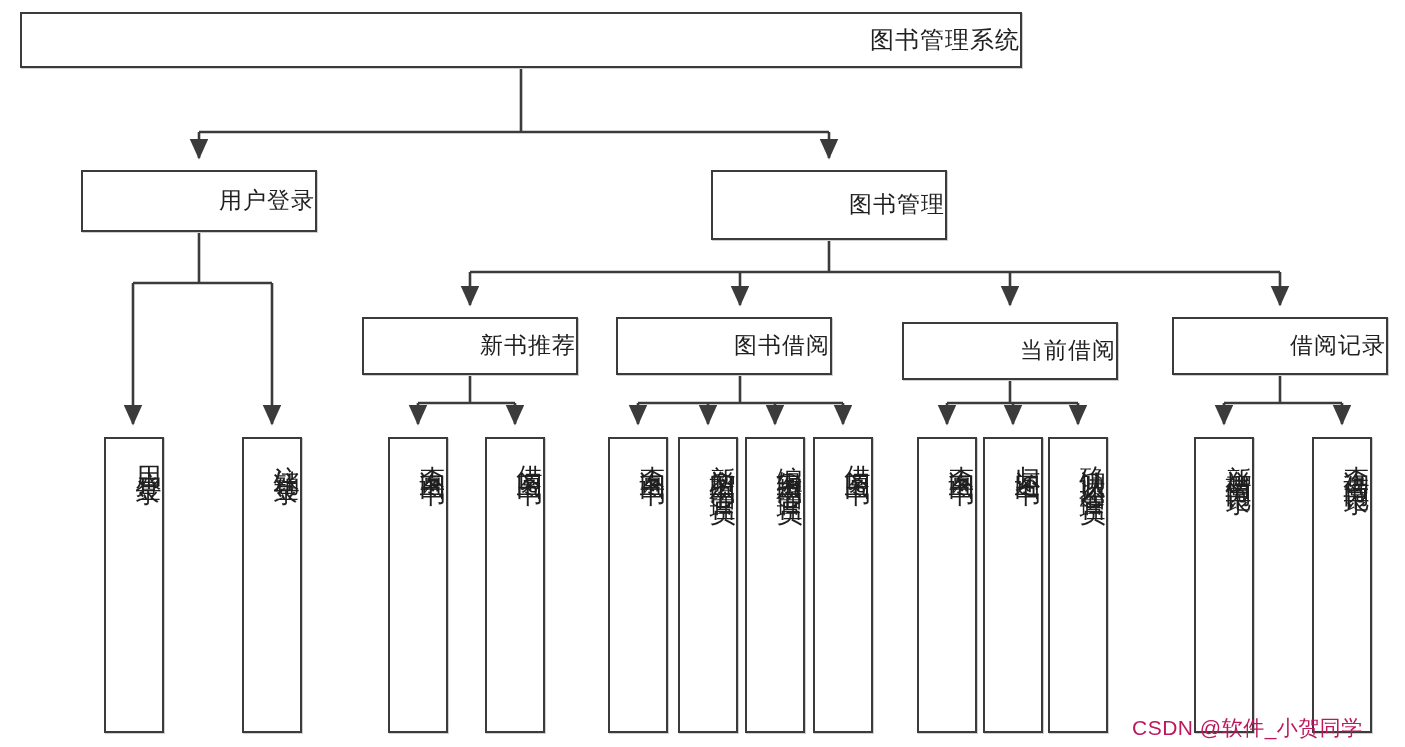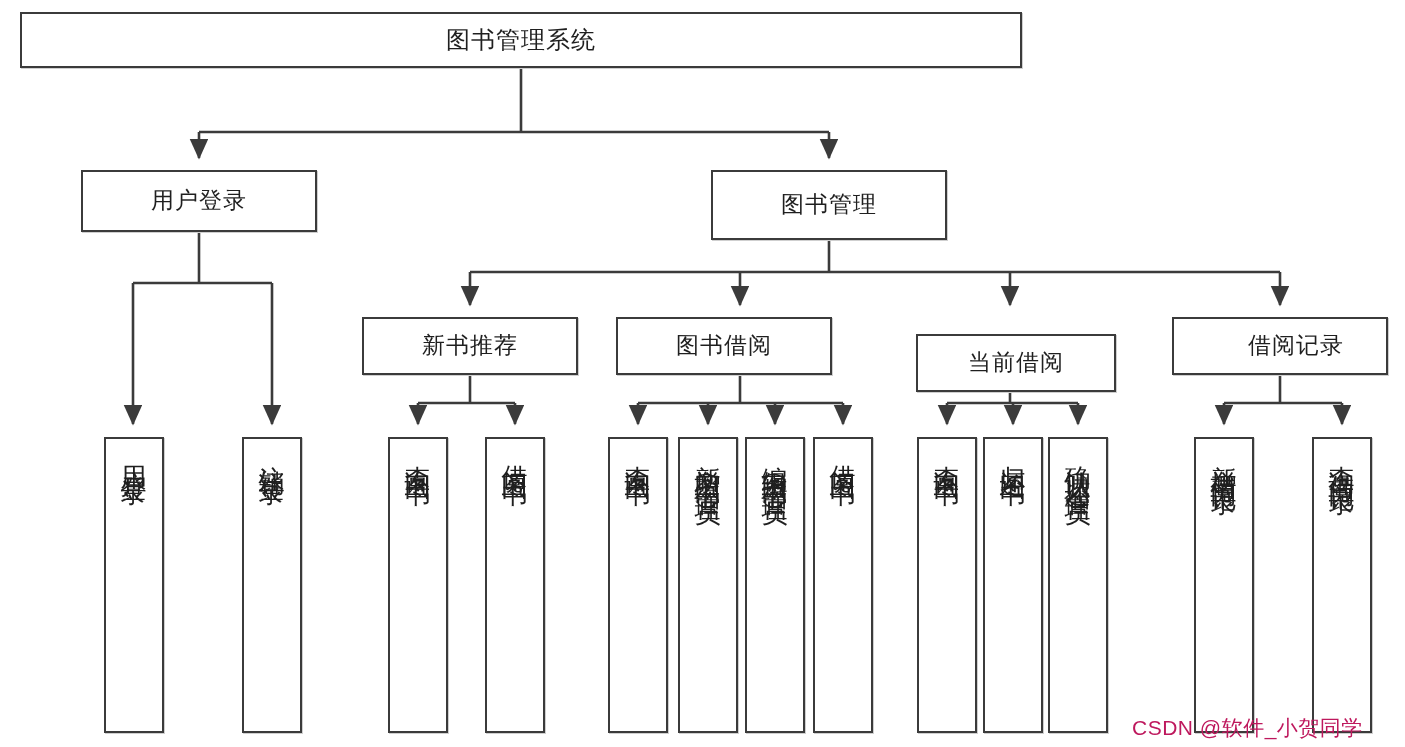--- a/index.html
+++ b/index.html
@@ -24,21 +24,21 @@
     width: 1405px;
     height: 747px;
   }
   .node {
     position: absolute;
     box-sizing: border-box;
     border: 2px solid #3b3b3b;
     background: #ffffff;
     display: flex;
     align-items: center;
-    justify-content: center;
+    justify-content: flex-end;
     color: #1f1f1f;
     box-shadow: 1px 1px 0 #cfcfcf;
   }
   .node .label {
     display: block;
     line-height: 1.12;
     letter-spacing: 1px;
     white-space: nowrap;
   }
   .node.horizontal .label {
@@ -133,21 +133,21 @@
   <div class="node horizontal" style="left: 711px; top: 170px; width: 236px; height: 70px;">
     <span class="label">图书管理</span>
   </div>
 
   <div class="node horizontal" style="left: 362px; top: 317px; width: 216px; height: 58px;">
     <span class="label">新书推荐</span>
   </div>
   <div class="node horizontal" style="left: 616px; top: 317px; width: 216px; height: 58px;">
     <span class="label">图书借阅</span>
   </div>
-  <div class="node horizontal" style="left: 902px; top: 334px; width: 200px; height: 58px; margin-left: 14px;">
+  <div class="node horizontal" style="left: 902px; top: 322px; width: 216px; height: 58px;">
     <span class="label">当前借阅</span>
   </div>
   <div class="node horizontal" style="left: 1172px; top: 317px; width: 216px; height: 58px; padding-left: 32px;">
     <span class="label">借阅记录</span>
   </div>
 
   <div class="node vertical" style="left: 104px; top: 437px; width: 60px; height: 296px;">
     <span class="label">用户登录</span>
   </div>
   <div class="node vertical" style="left: 242px; top: 437px; width: 60px; height: 296px;">

